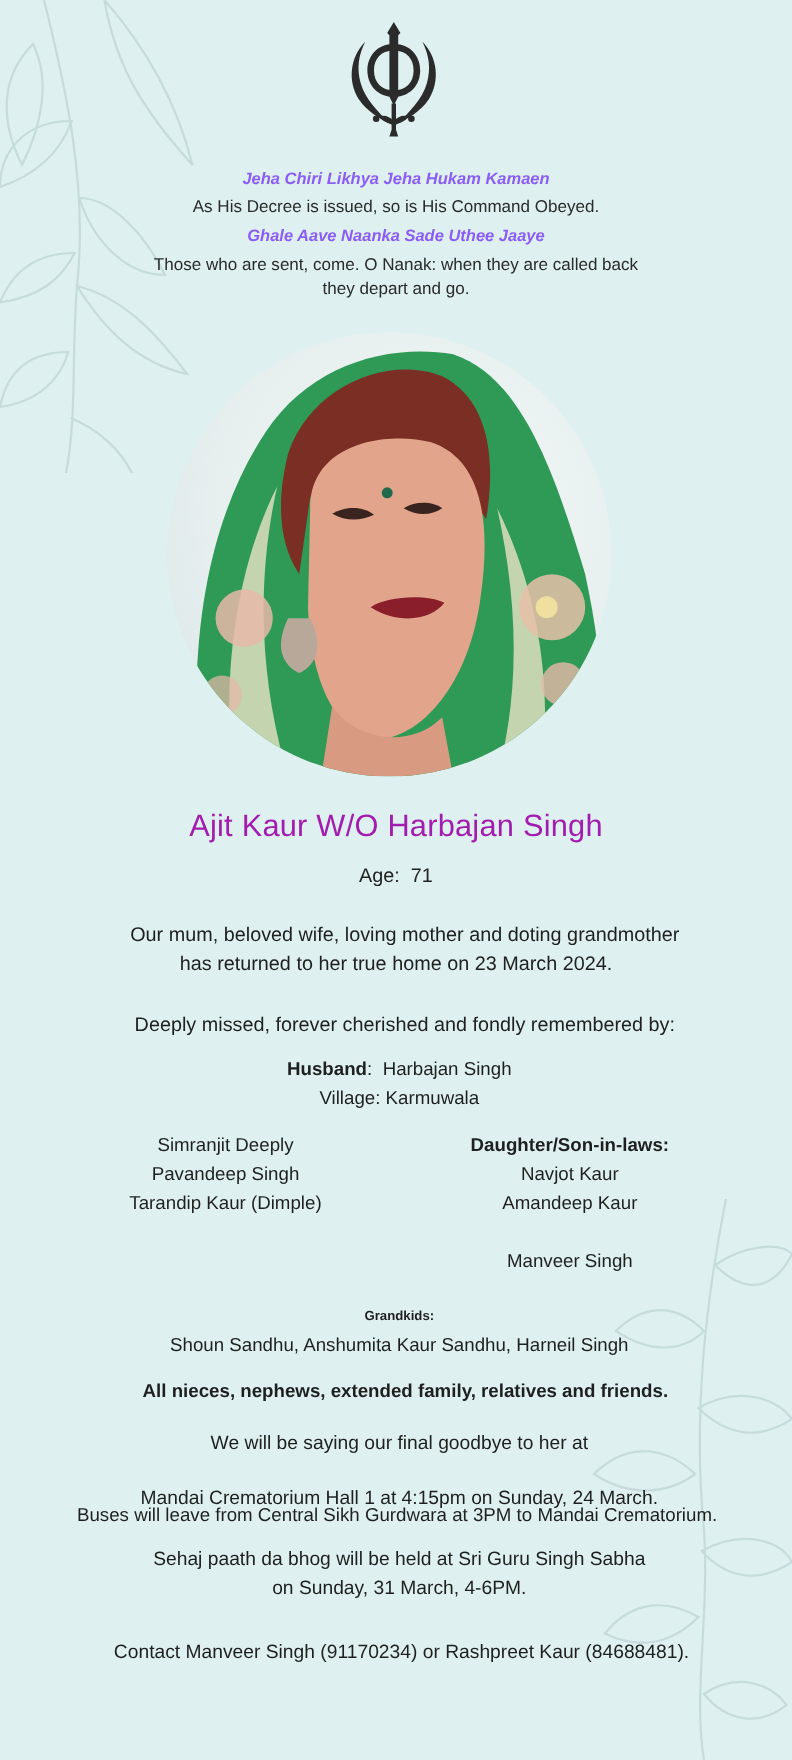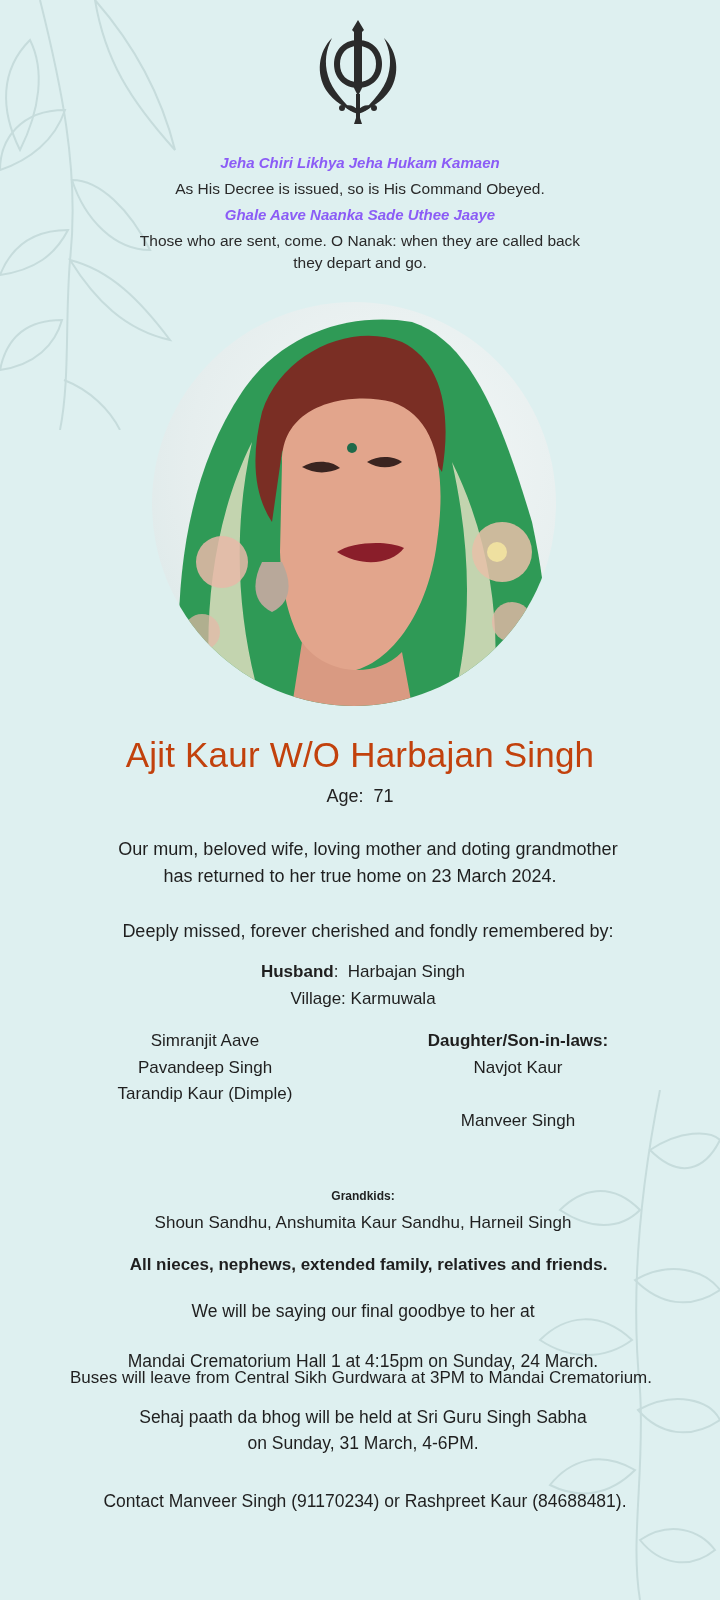--- a/index.html
+++ b/index.html
@@ -25,21 +25,21 @@
     .verse-bold { font-style: italic; font-weight: bold; font-size: 15px; color: #8b5cf6; }
     .verse { font-size: 15.5px; color: #2a2a2a; line-height: 22px; }
 
     .portrait {
       position: absolute; left: 152px; top: 302px;
       width: 404px; height: 404px; border-radius: 50%;
       overflow: hidden;
       background: radial-gradient(circle at 60% 40%, #f4f8f8 0%, #e6eeee 60%, #d8e6e6 100%);
     }
 
-    .name { font-size: 35px; color: #c2410c; letter-spacing: 0.2px; }
+    .name { font-size: 28px; color: #a21caf; letter-spacing: 0.2px; }
     .age { font-size: 18px; color: #222; }
     .para { font-size: 18px; color: #1f1f1f; line-height: 27px; }
     .bold { font-weight: bold; }
     .col { position: absolute; text-align: center; font-size: 17px; line-height: 26.5px; color: #1f1f1f; }
     .col .hdr { font-weight: bold; }
   </style>
 </head>
 <body>
 
 <svg class="leaves leaves-tl" viewBox="0 0 240 430">
@@ -128,28 +128,29 @@
 <div class="center para" style="top:836px; padding-left:16px;">Our mum, beloved wife, loving mother and doting grandmother</div>
 <div class="center para" style="top:863px;">has returned to her true home on 23 March 2024.</div>
 <div class="center para" style="top:918px; padding-left:16px;">Deeply missed, forever cherished and fondly remembered by:</div>
 
 <div class="center para" style="top:958px; font-size:17px; padding-left:6px;">
   <span class="bold">Husband</span><span style="white-space:pre;">:  Harbajan Singh</span>
 </div>
 <div class="center para" style="top:985px; font-size:17px; padding-left:6px;">Village: Karmuwala</div>
 
 <div class="col" style="left:90px; width:230px; top:1028px;">
-  <div>Simranjit Aave</div>
+  <div>Simranjit Deeply</div>
   <div>Pavandeep Singh</div>
   <div>Tarandip Kaur (Dimple)</div>
 </div>
 
 <div class="col" style="left:398px; width:240px; top:1028px;">
   <div class="hdr">Daughter/Son-in-laws:</div>
   <div>Navjot Kaur</div>
+  <div>Amandeep Kaur</div>
   <div style="height:26.5px;"></div>
   <div>Manveer Singh</div>
 </div>
 
 <div class="center para bold" style="top:1183px; font-size:12px; padding-left:6px;">Grandkids:</div>
 <div class="center para" style="top:1209px; font-size:17px; padding-left:6px;">Shoun Sandhu, Anshumita Kaur Sandhu, Harneil Singh</div>
 
 <div class="center para bold" style="top:1251px; font-size:17px; padding-left:17px;">All nieces, nephews, extended family, relatives and friends.</div>
 
 <div class="center para" style="top:1298px; font-size:17.5px; padding-left:6px;">We will be saying our final goodbye to her at</div>

